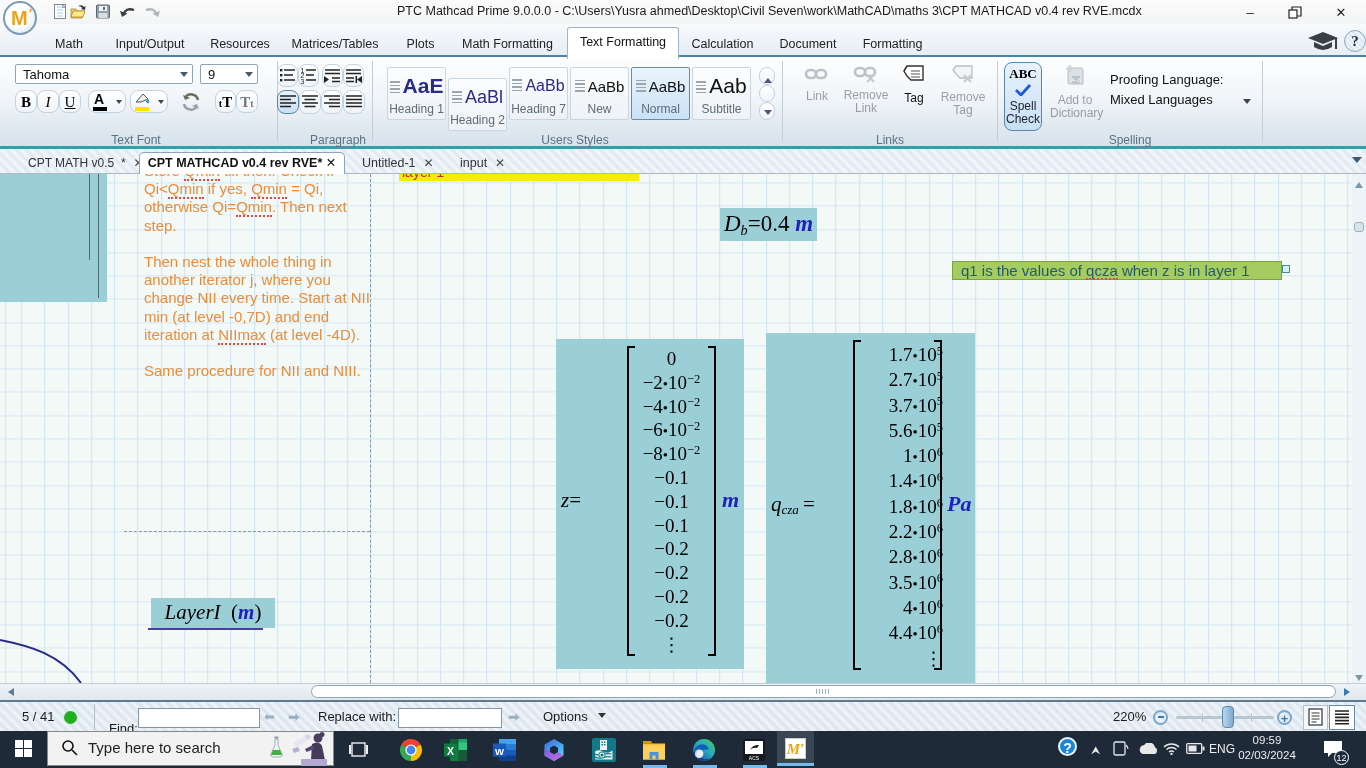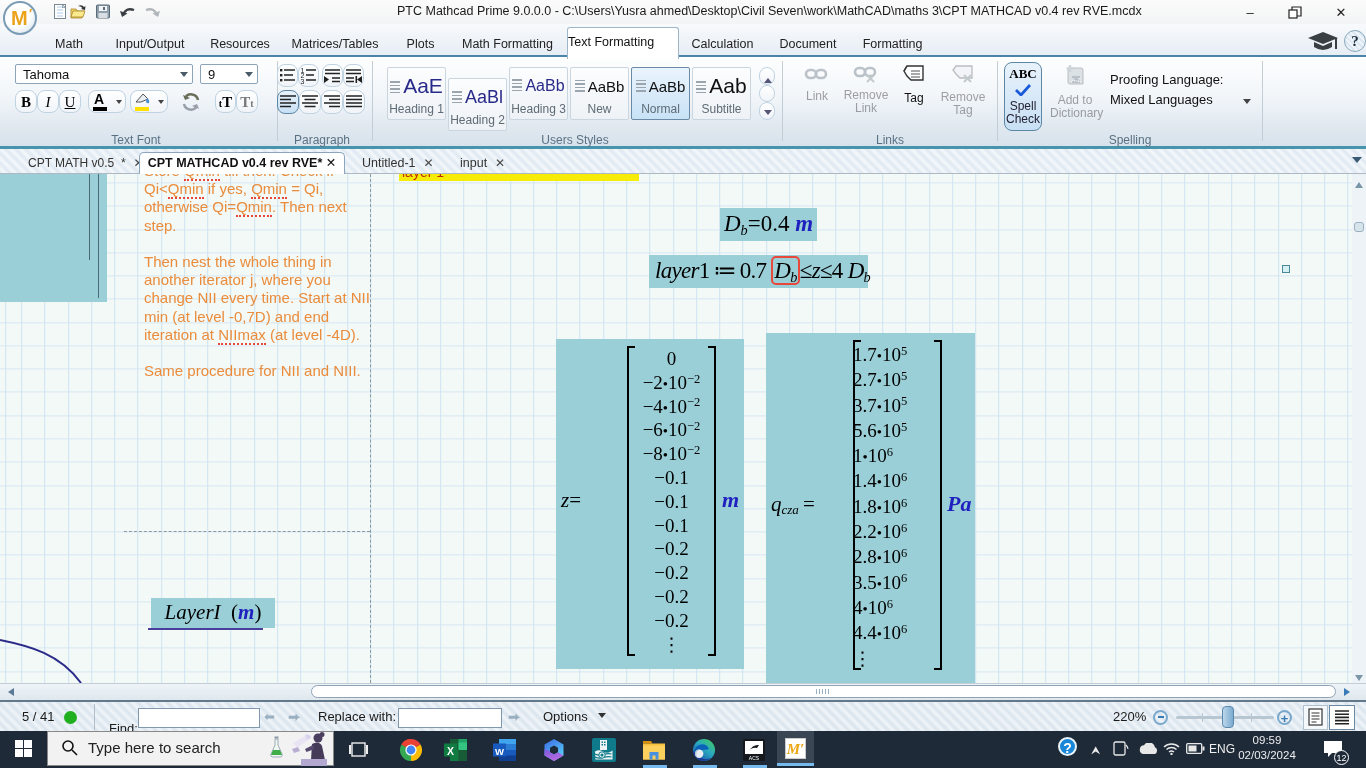--- a/index.html
+++ b/index.html
@@ -6,21 +6,21 @@
   html,body { width:1366px; height:768px; overflow:hidden; }
   body { font-family:"Liberation Sans", sans-serif; position:relative; background:#fff; }
   .abs { position:absolute; }
   
   #titlebar { left:0; top:0; width:1366px; height:24px; background:linear-gradient(#fbfbfb,#f3f4f5); }
   #title-text { left:397px; top:4px; font-size:12.5px; color:#1a1a1a; white-space:nowrap; }
   .winbtn { top:6px; width:30px; height:14px; color:#222; font-size:13px; text-align:center; line-height:13px; }
   
   #tabrow { left:0; top:24px; width:1366px; height:33px; background:linear-gradient(#f8fafc,#e6edf4); border-bottom:2px solid #4a85a8; }
   .rtab { position:absolute; top:32px; height:25px; font-size:12.5px; color:#222; line-height:25px; text-align:center; }
-  #activetab { position:absolute; left:567px; top:27px; width:112px; height:32px; background:#fff; border:1px solid #9fb6c9; border-bottom:none; border-radius:3px 3px 0 0; font-size:12.5px; text-align:left; line-height:28px; color:#111; z-index:3; }
+  #activetab { position:absolute; left:567px; top:27px; width:112px; height:32px; background:#fff; border:1px solid #9fb6c9; border-bottom:none; border-radius:3px 3px 0 0; font-size:12.5px; text-align:center; line-height:28px; color:#111; z-index:3; }
   .parmark { display:inline-block; width:10px; height:12px; margin-right:3px;
      background:repeating-linear-gradient(to bottom,#9aa5ad 0 1.5px,transparent 1.5px 3.5px);
      vertical-align:baseline; }
   
   #ribbon { left:0; top:59px; width:1366px; height:90px; background:linear-gradient(#fdfefe 0%, #f1f5f9 45%, #dfe8ef 80%, #d7e2ec 100%); border-bottom:3px solid #4795ad; }
   .gsep { position:absolute; top:2px; height:80px; width:1px; background:#c2cdd6; }
   .glabel { position:absolute; top:74px; font-size:12px; color:#5a7184; width:120px; text-align:center; }
   .combo { position:absolute; background:#fff; border:1px solid #8ba4ba; border-radius:2px; font-size:13px; color:#111; }
   .combo .arr { position:absolute; right:4px; top:7px; width:0; height:0; border:4px solid transparent; border-top:5px solid #4a5a66; }
   .rbtn { position:absolute; background:linear-gradient(#ffffff,#f0f4f8); border:1px solid #c0d3e2; border-radius:8px; }
@@ -113,21 +113,21 @@
 <div class="abs" style="left:1344px;top:30px;width:22px;height:22px;border-radius:50%;border:1.5px solid #8aa8bc;background:repeating-linear-gradient(45deg,#eef4f9 0 2px,#dce8f1 2px 4px);color:#1a2a3a;font-weight:bold;font-size:15px;text-align:center;line-height:21px;font-family:'Liberation Serif',serif;">?</div>
 
 <div class="abs" id="ribbon"></div>
 <div id="ribbon-content" class="abs" style="left:0;top:59px;width:1366px;height:90px;">
   <div class="gsep" style="left:277px;"></div>
   <div class="gsep" style="left:372px;"></div>
   <div class="gsep" style="left:782px;"></div>
   <div class="gsep" style="left:997px;"></div>
   <div class="gsep" style="left:1262px;"></div>
   <div class="glabel" style="left:76px;">Text Font</div>
-  <div class="glabel" style="left:262px;">Paragraph</div>
+  <div class="glabel" style="left:278px;">Paragraph</div>
   <div class="glabel" style="left:515px;">Users Styles</div>
   <div class="glabel" style="left:830px;">Links</div>
   <div class="glabel" style="left:1070px;">Spelling</div>
 
   <div class="combo" style="left:15px;top:5px;width:178px;height:20px;line-height:19px;padding-left:7px;">Tahoma<span class="arr"></span></div>
   <div class="combo" style="left:200px;top:5px;width:58px;height:20px;line-height:19px;padding-left:7px;">9<span class="arr"></span></div>
   <div class="rbtn" style="left:15px;top:31px;width:22px;height:23px;font-family:'Liberation Serif',serif;font-weight:bold;font-size:15px;text-align:center;line-height:22px;">B</div>
   <div class="rbtn" style="left:37px;top:31px;width:22px;height:23px;font-family:'Liberation Serif',serif;font-style:italic;font-size:15px;text-align:center;line-height:22px;">I</div>
   <div class="rbtn" style="left:59px;top:31px;width:22px;height:23px;font-family:'Liberation Serif',serif;font-size:15px;text-align:center;line-height:22px;text-decoration:underline;">U</div>
   <div class="rbtn" style="left:88px;top:31px;width:38px;height:23px;">
@@ -201,30 +201,30 @@
           <path d="M2 5 h16 M7 8.5 h11 M2 12 h16 M7 15.5 h11"></path>
         </g>
       </svg></div>
   <div class="rbtn" style="left:343px;top:31px;width:22px;height:24px;"><svg width="20" height="22" viewBox="0 0 20 22">
         <g stroke="#222" stroke-width="1.7">
           <path d="M2 5 h16 M2 8.5 h16 M2 12 h16 M2 15.5 h16"></path>
         </g>
       </svg></div>
 
   <div class="stylecard" style="left:387px;">
-      <div style="margin-top:6px;"><span class="parmark"></span><span style="font-family:'Liberation Sans';font-size:21px;color:#2a2a8a;">AaE</span></div>
+      <div style="margin-top:6px;font-weight:bold;"><span class="parmark"></span><span style="font-family:'Liberation Sans';font-size:21px;color:#2a2a8a;">AaE</span></div>
       <div class="lbl">Heading 1</div>
     </div>
   <div class="stylecard" style="left:448px;margin-top:11px;">
       <div style="margin-top:8px;"><span class="parmark"></span><span style="font-family:'Liberation Sans';font-size:18px;color:#2a2a8a;">AaBl</span></div>
       <div class="lbl">Heading 2</div>
     </div>
   <div class="stylecard" style="left:509px;">
       <div style="margin-top:9px;"><span class="parmark"></span><span style="font-family:'Liberation Sans';font-size:16px;color:#2a2a8a;">AaBb</span></div>
-      <div class="lbl">Heading 3</div>
+      <div class="lbl">Heading 7</div>
     </div>
   <div class="stylecard" style="left:570px;">
       <div style="margin-top:10px;"><span class="parmark"></span><span style="font-family:'Liberation Sans';font-size:15px;color:#111;">AaBb</span></div>
       <div class="lbl">New</div>
     </div>
   <div class="stylecard" style="left:631px;background:linear-gradient(#eaf4fd,#c8e2f6);border:1px solid #6a8aa5;">
       <div style="margin-top:10px;"><span class="parmark"></span><span style="font-family:'Liberation Sans';font-size:15px;color:#111;">AaBb</span></div>
       <div class="lbl">Normal</div>
     </div>
   <div class="stylecard" style="left:692px;">
@@ -325,40 +325,40 @@
     iteration at <span class="sq">NIImax</span> (at level -4D).<br><br>
     Same procedure for NII and NIII.
   </div>
 
   <div class="abs" style="left:399px;top:-6px;width:240px;height:13px;background:#f6ec08;color:#c03000;font-size:14px;overflow:hidden;">
       <span style="position:absolute;top:-4px;left:3px;">layer 1</span>
     </div>
 
   <div class="abs hl math" style="left:720px;top:34px;width:97px;height:33px;font-size:23px;text-align:center;line-height:32px;">D<sub>b</sub><span class="rm">=0.4</span> <span class="unit">m</span></div>
 
-  <div class="abs hl math" style="left:649px;top:81px;width:219px;height:33px;font-size:23px;line-height:32px;padding-left:6px;white-space:nowrap;letter-spacing:-0.7px;">layer<span class="rm">1 ≔ 0.7</span><span style="border:2px solid #e8473a;border-radius:5px;padding:0 1px;margin-left:5px;">D<sub>b</sub></span><span class="rm">≤</span>z<span class="rm">≤4</span> D<sub>b</sub></div>
-
+
+  <div class="abs" style="left:952px;top:87px;width:330px;height:19px;background:#a5cc61;border:1px solid #7fa33c;color:#275a6b;font-size:15px;line-height:17px;padding-left:8px;">q1 is the values of <span class="sqb">qcza</span> when z is in layer 1</div>
   <div class="abs" style="left:1282px;top:91px;width:8px;height:8px;background:#d5f0f2;border:1px solid #4a8a9a;"></div>
 
   <div class="abs hl" style="left:556px;top:165px;width:188px;height:330px;"></div>
   <div class="abs math" style="left:561px;top:314px;font-size:21px;">z<span class="rm">=</span></div>
   <div class="abs" style="left:627px;top:172px;width:89px;height:310px;border-left:2px solid #000;border-right:2px solid #000;"></div>
   <div class="abs" style="left:627px;top:172px;width:8px;height:310px;border-top:2px solid #000;border-bottom:2px solid #000;"></div>
   <div class="abs" style="left:708px;top:172px;width:8px;height:310px;border-top:2px solid #000;border-bottom:2px solid #000;"></div>
   <div class="abs math" id="zvals" style="left:627px;top:173px;width:89px;font-size:19px;font-style:normal;text-align:center;line-height:23.8px;">
     0<br>−2<span class="mdot">•</span>10<sup>−2</sup><br>−4<span class="mdot">•</span>10<sup>−2</sup><br>−6<span class="mdot">•</span>10<sup>−2</sup><br>−8<span class="mdot">•</span>10<sup>−2</sup><br>−0.1<br>−0.1<br>−0.1<br>−0.2<br>−0.2<br>−0.2<br>−0.2<br>⋮
   </div>
   <div class="abs math unit" style="left:722px;top:313px;font-size:22px;">m</div>
 
   <div class="abs hl" style="left:766px;top:159px;width:209px;height:351px;"></div>
   <div class="abs math" style="left:771px;top:318px;font-size:21px;">q<sub>cza</sub><span class="rm"> =</span></div>
   <div class="abs" style="left:853px;top:166px;width:89px;height:330px;border-left:2px solid #000;border-right:2px solid #000;"></div>
   <div class="abs" style="left:853px;top:166px;width:8px;height:330px;border-top:2px solid #000;border-bottom:2px solid #000;"></div>
   <div class="abs" style="left:934px;top:166px;width:8px;height:330px;border-top:2px solid #000;border-bottom:2px solid #000;"></div>
-  <div class="abs math" id="qvals" style="left:853px;top:168px;width:90px;font-size:19px;font-style:normal;text-align:left;line-height:25.3px;">
+  <div class="abs math" id="qvals" style="left:853px;top:168px;width:90px;font-size:19px;font-style:normal;text-align:right;line-height:25.3px;">
     1.7<span class="mdot">•</span>10<sup>5</sup><br>2.7<span class="mdot">•</span>10<sup>5</sup><br>3.7<span class="mdot">•</span>10<sup>5</sup><br>5.6<span class="mdot">•</span>10<sup>5</sup><br>1<span class="mdot">•</span>10<sup>6</sup><br>1.4<span class="mdot">•</span>10<sup>6</sup><br>1.8<span class="mdot">•</span>10<sup>6</sup><br>2.2<span class="mdot">•</span>10<sup>6</sup><br>2.8<span class="mdot">•</span>10<sup>6</sup><br>3.5<span class="mdot">•</span>10<sup>6</sup><br>4<span class="mdot">•</span>10<sup>6</sup><br>4.4<span class="mdot">•</span>10<sup>6</sup><br>⋮
   </div>
   <div class="abs math unit" style="left:947px;top:317px;font-size:22px;">Pa</div>
 
   <div class="abs hl math" style="left:151px;top:424px;width:124px;height:30px;font-size:21px;text-align:center;line-height:29px;">LayerI&nbsp; <span class="rm">(</span><span class="unit">m</span><span class="rm">)</span></div>
   <div class="abs" style="left:148px;top:454px;width:115px;height:2px;background:#4a3f9f;"></div>
 
   <svg class="abs" style="left:0;top:455px;" width="100" height="54" viewBox="0 0 100 54">
     <path d="M0 11 C 30 17 60 25 81 54" stroke="#2a2a8a" stroke-width="2" fill="none"></path>
   </svg>

